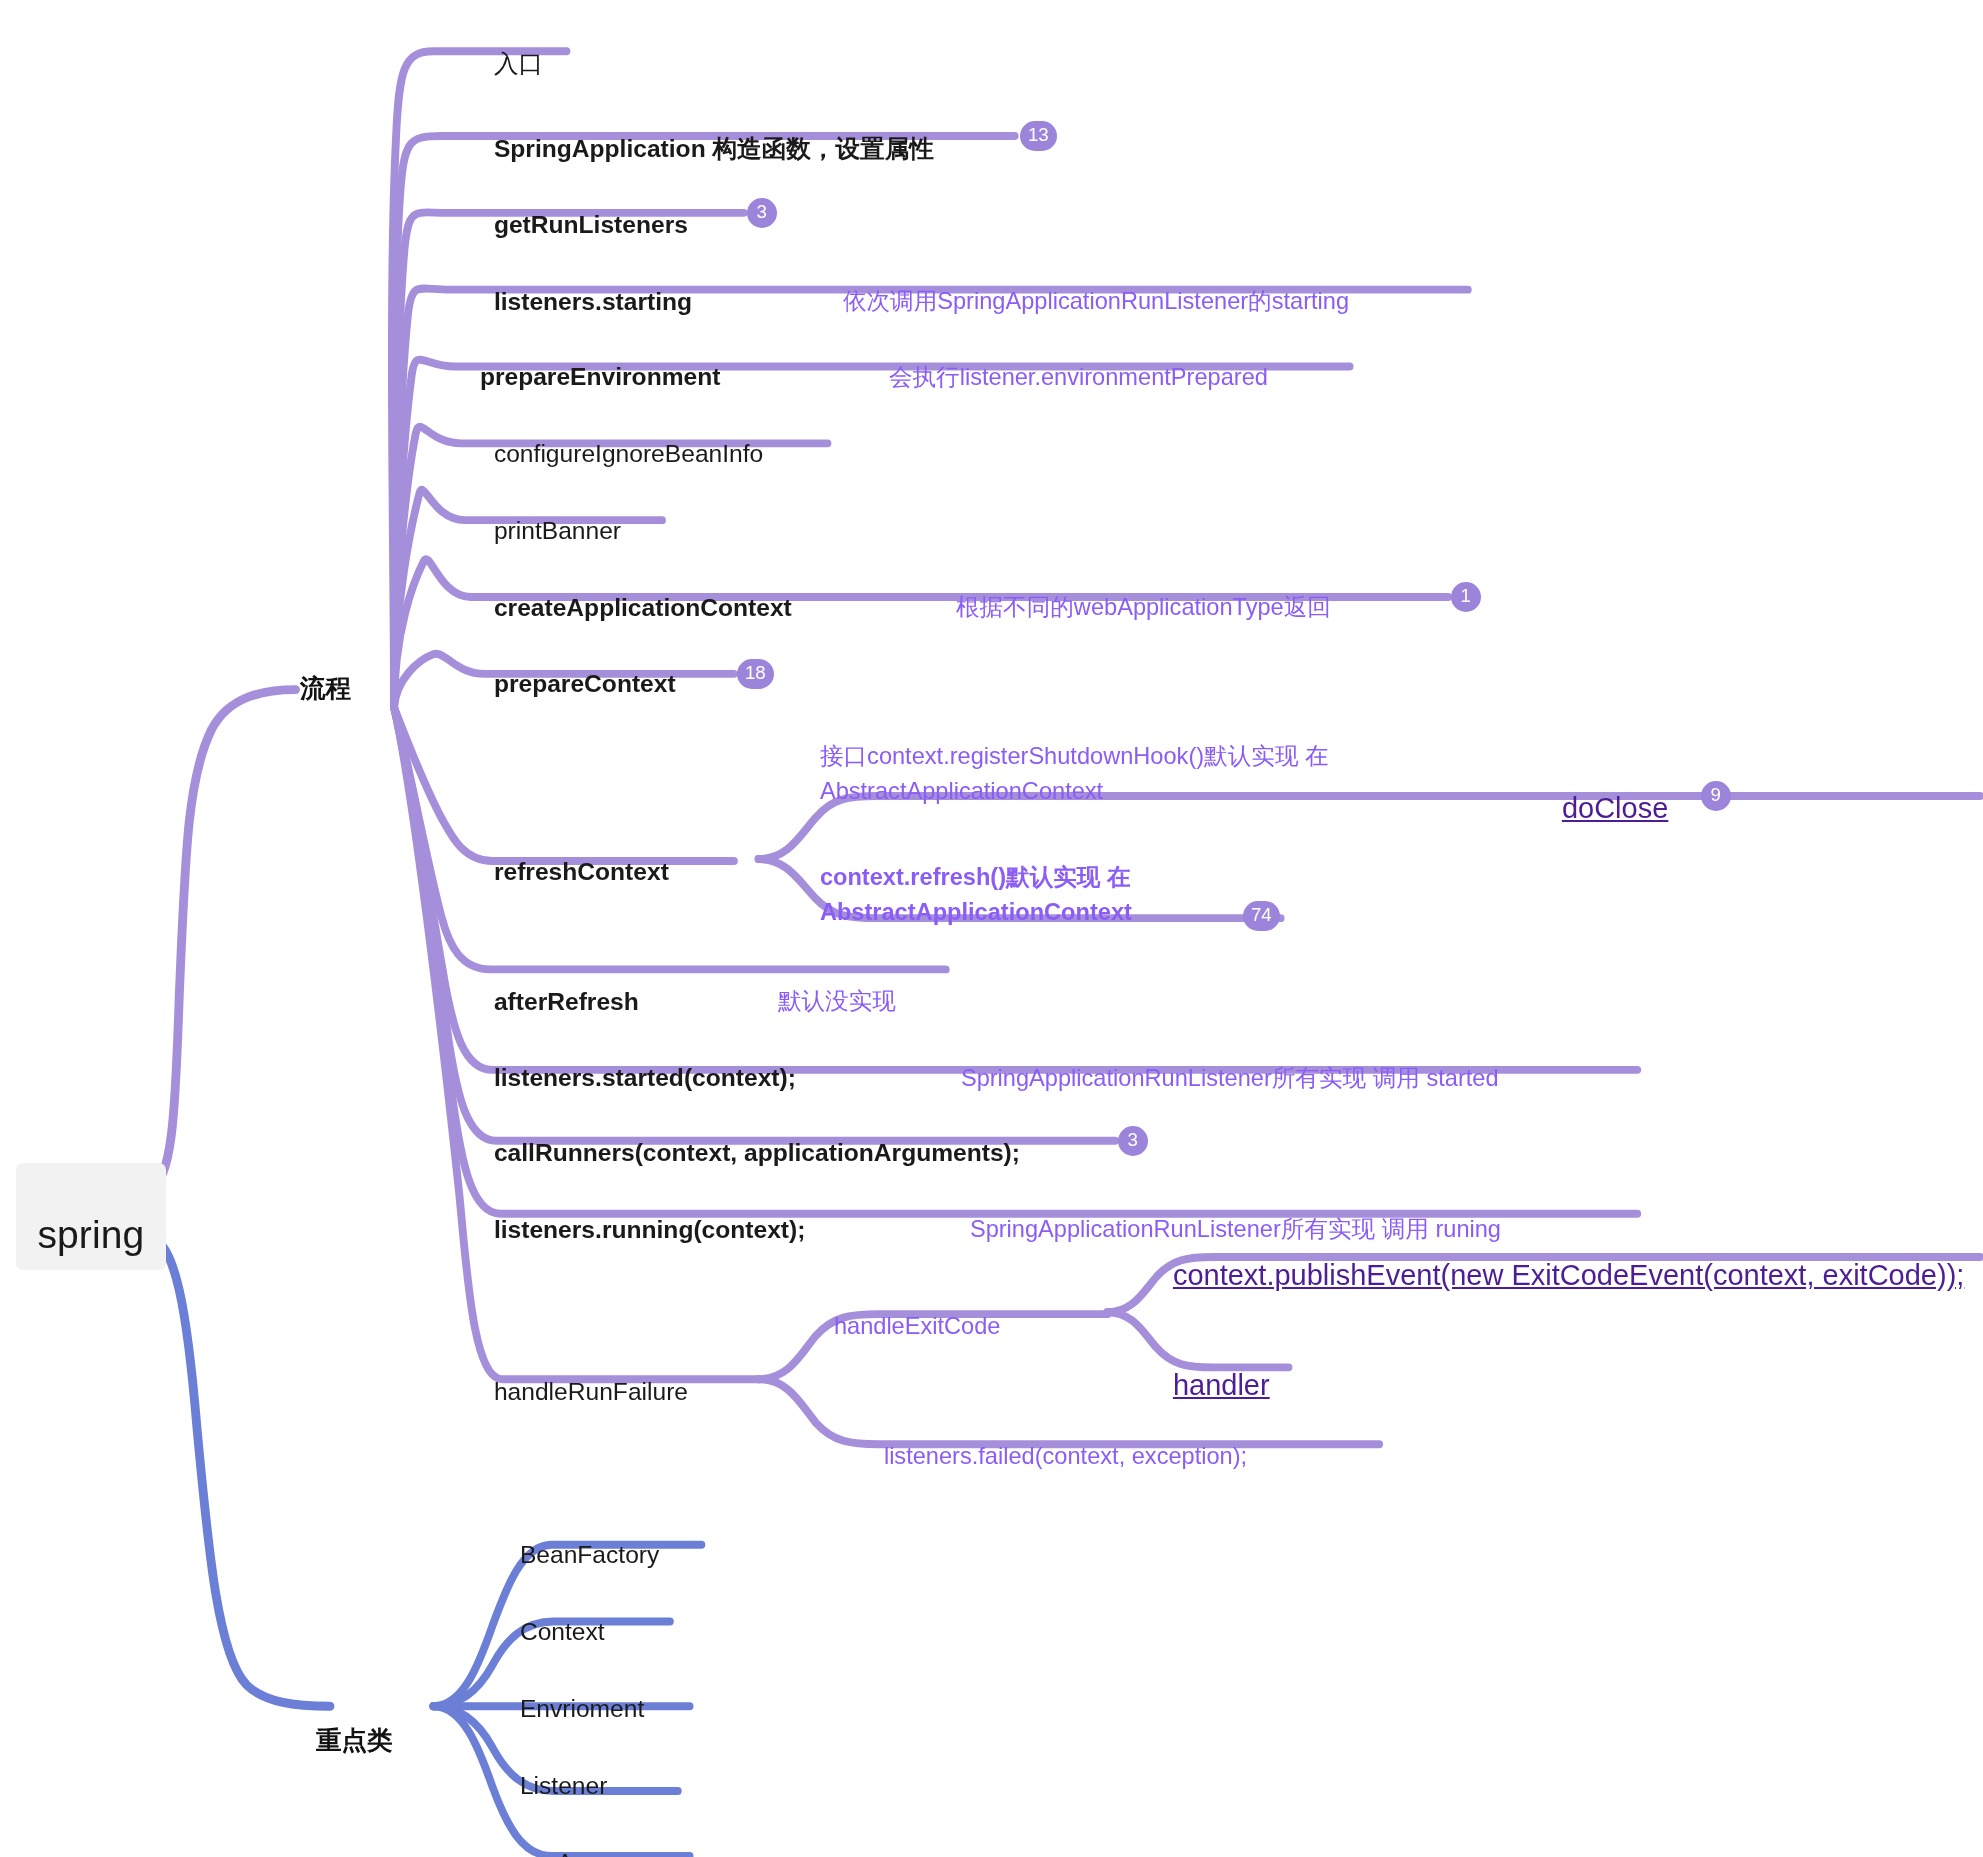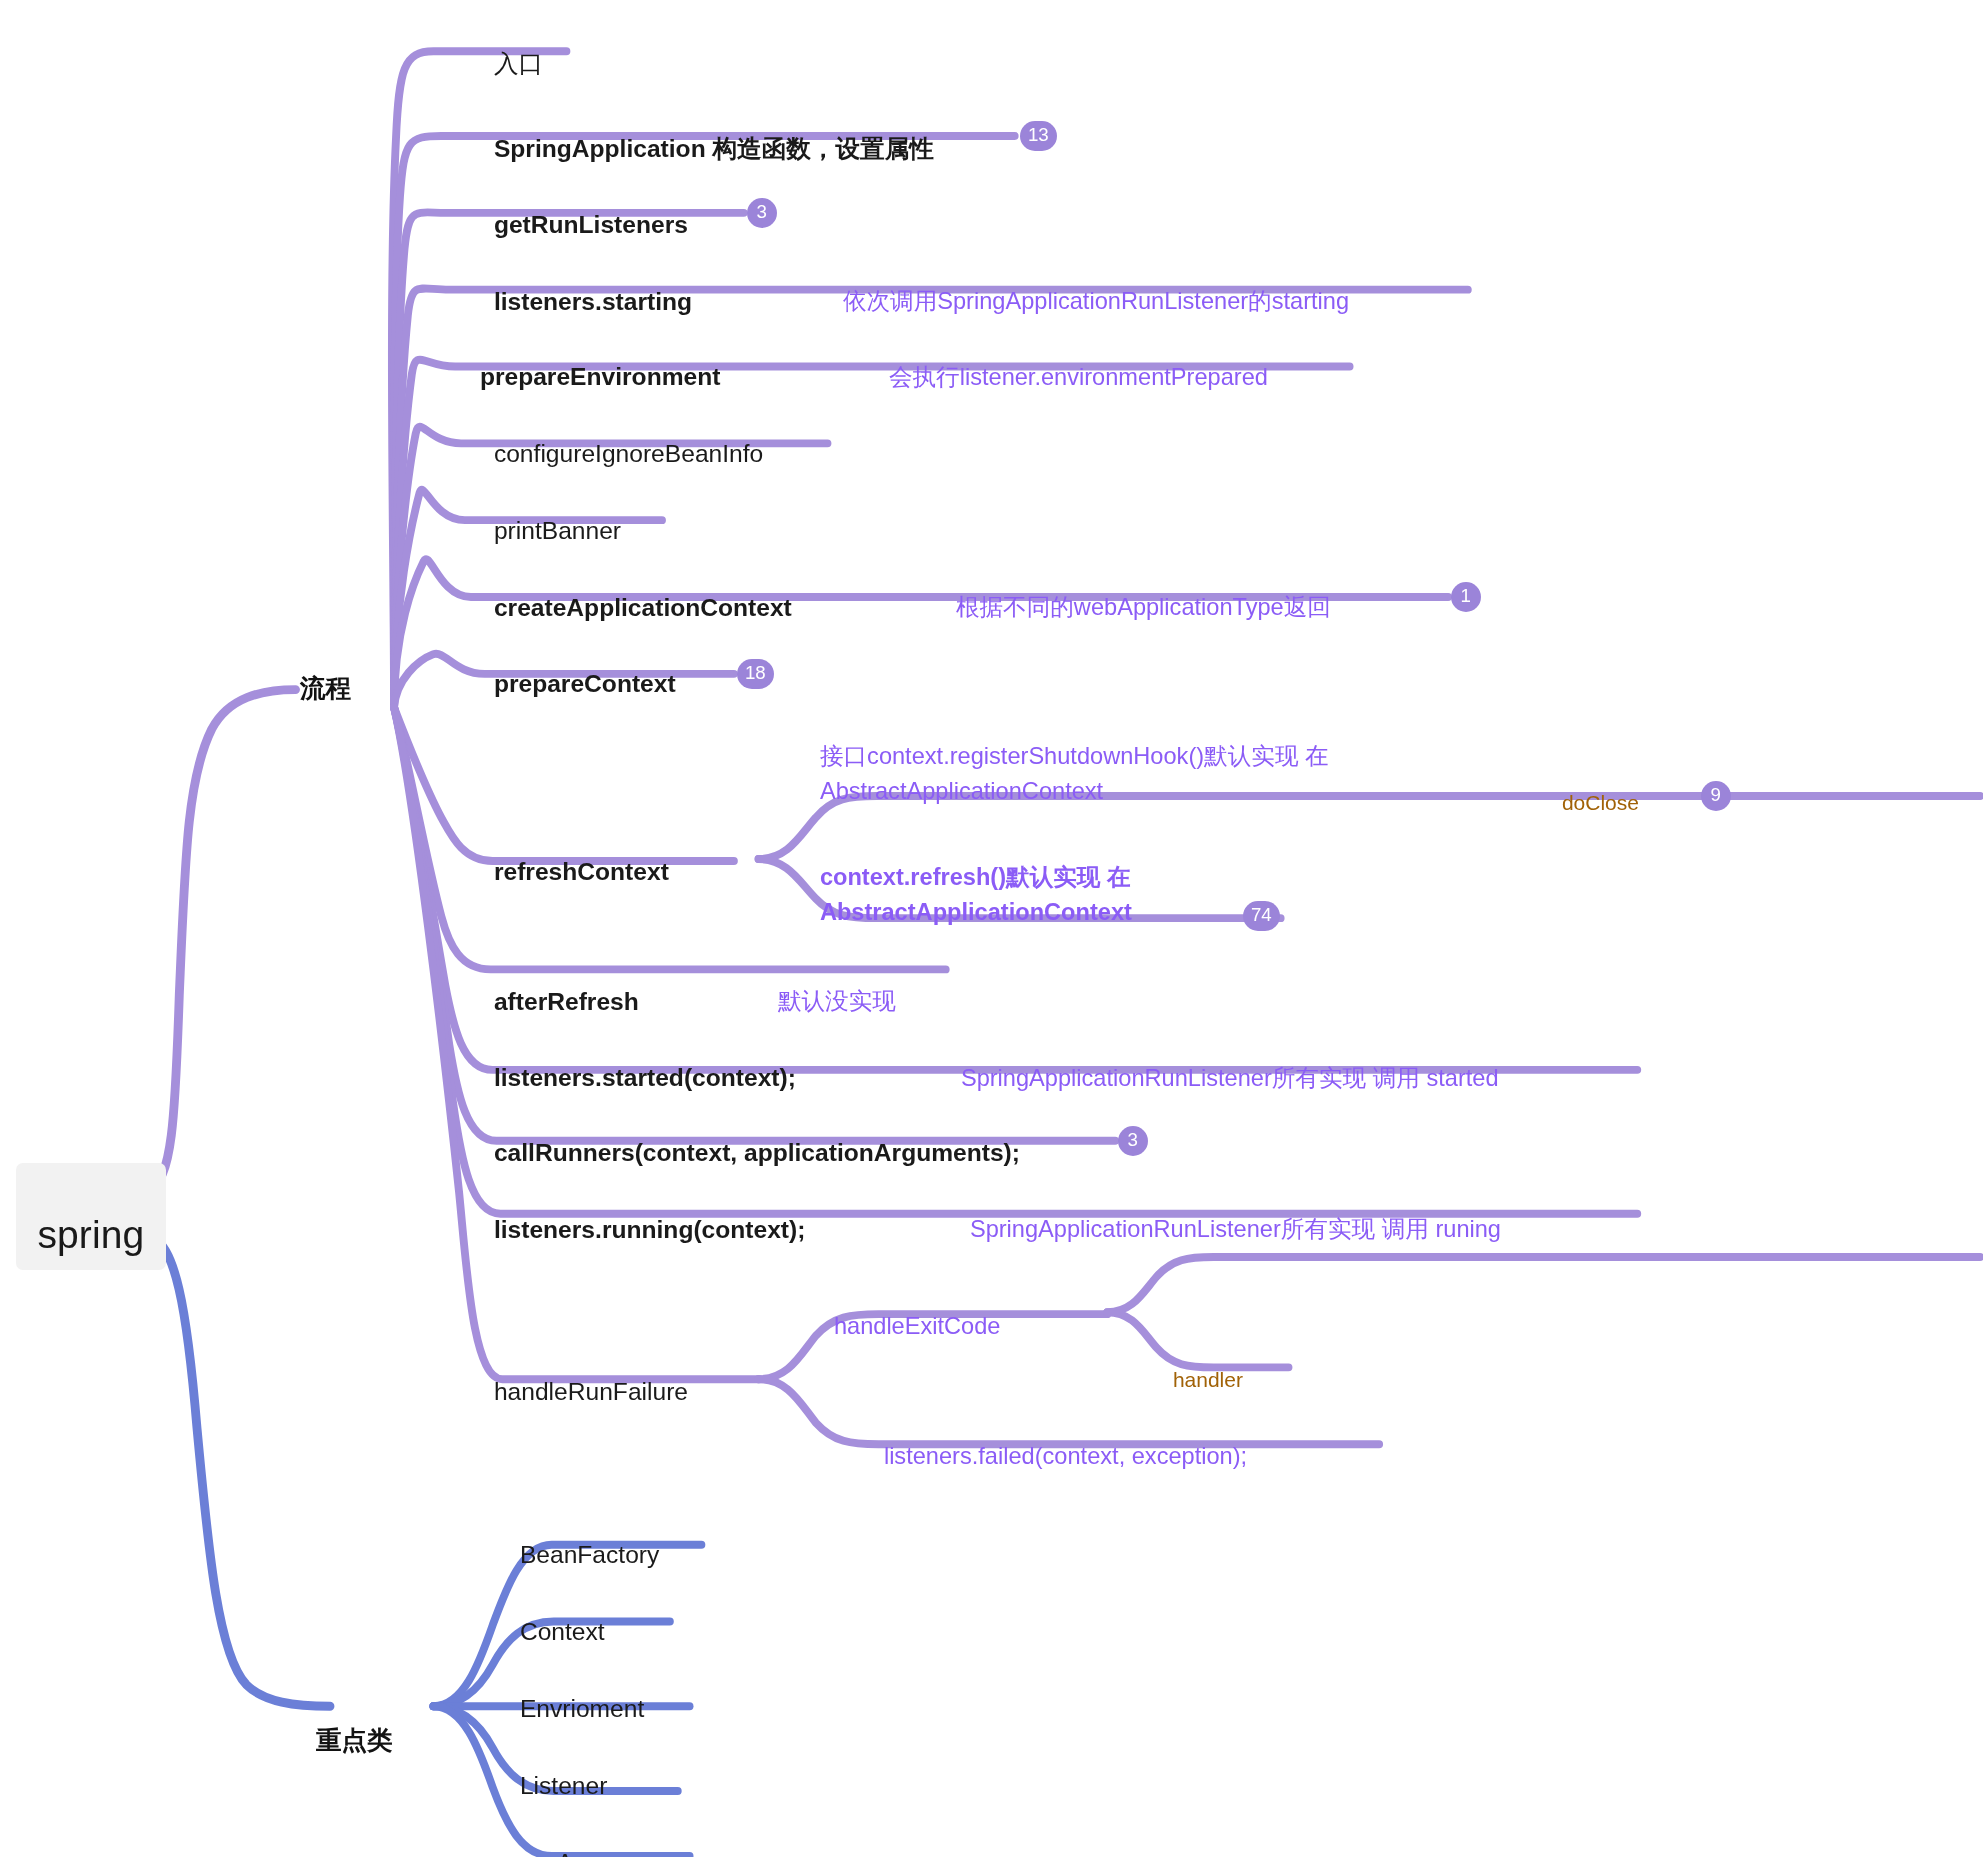--- a/index.html
+++ b/index.html
@@ -63,23 +63,24 @@
   
   .lvl3 {
     font-size: 23.6px;
     color: #8b5cf6;
     padding: 2px 3.9px;
   }
   .lvl3.bold { font-weight: 700; }
 
   
   .lvl4 {
-    font-size: 21px;
-    color: #a16207;
+    font-size: 29px;
+    color: #4c1d95;
     padding: 2px 3.9px;
+    text-decoration: underline;
   }
 
   .two-line { white-space: normal; width: 512px; line-height: 1.5; }
   .two-line.w560 { width: 552px; }
 
   
   .badge {
     position: absolute;
     background: #9b84d9;
     color: #ffffff;
@@ -263,20 +264,23 @@
   </div>
 
   <div class="node lvl2" style="left:490px; top:1338px;">
     <span class="lbl">handleRunFailure</span>
   </div>
 
   <div class="node lvl3" style="left:830px; top:1273px;">
     <span class="lbl">handleExitCode</span>
   </div>
 
+  <div class="node lvl4" style="left:1169px; top:1218px;">
+    <span class="lbl">context.publishEvent(new ExitCodeEvent(context, exitCode));</span>
+  </div>
 
   <div class="node lvl4" style="left:1169px; top:1328px;">
     <span class="lbl">handler</span>
   </div>
 
   <div class="node lvl3" style="left:880px; top:1403px;">
     <span class="lbl">listeners.failed(context, exception);</span>
   </div>
 
   <div class="node lvl2" style="left:516px; top:1501px;">

